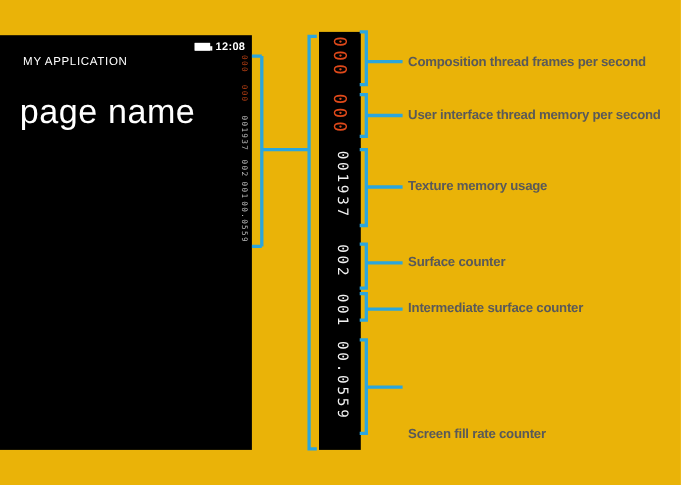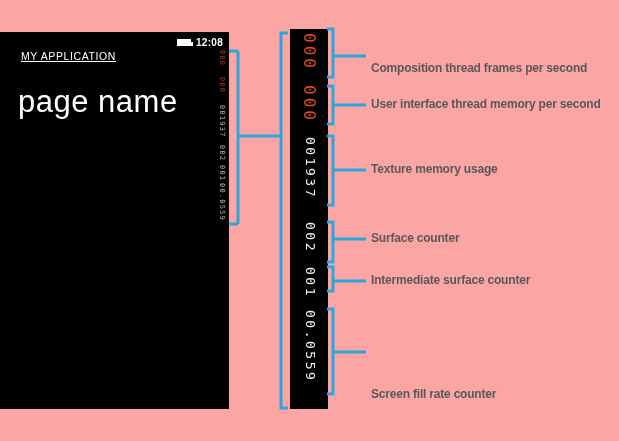--- a/index.html
+++ b/index.html
@@ -2,29 +2,29 @@
 <html style="--accent-blue: #2BA6DE; --counter-red: #E0491A; --counter-white: #F2F2F2; --counter-red-small: #A83A12; --counter-white-small: #B8B8B8; --label-gray: #595959; --phone-bg: #000000;"><head>
 <meta charset="utf-8">
 <style>
   :root{
     --accent-blue:#2BA6DE; --counter-red:#E0491A; --counter-white:#F2F2F2;
     --counter-red-small:#A83A12; --counter-white-small:#B8B8B8;
     --label-gray:#595959; --phone-bg:#000000;
   }
   *{margin:0;padding:0;box-sizing:border-box;}
   body{font-family:"Liberation Sans","DejaVu Sans",sans-serif;background:#fff;}
-  .canvas{position:relative;width:619px;height:441px;background:#fca5a5;overflow:hidden;}
+  .canvas{position:relative;width:619px;height:441px;background:#eab308;overflow:hidden;}
 
   
   .phone{position:absolute;left:0;top:32px;width:229px;height:377px;background:var(--phone-bg);}
   .statusbar{position:absolute;top:5px;right:6px;display:flex;align-items:center;gap:5px;}
   .battery{position:relative;width:14px;height:7px;border:1px solid #fff;background:#fff;}
   .battery::after{content:"";position:absolute;right:-3px;top:1.5px;width:2px;height:4px;background:#fff;}
   .clock{color:#fff;font-size:10px;font-weight:bold;letter-spacing:.3px;}
-  .app-title{position:absolute;left:21px;top:18px;color:#fff;font-size:10.5px;letter-spacing:.6px;text-decoration:underline;}
+  .app-title{position:absolute;left:21px;top:18px;color:#fff;font-size:10.5px;letter-spacing:.6px;}
   .page-title{position:absolute;left:18px;top:36px;color:#fff;font-size:31px;font-weight:300;letter-spacing:.5px;margin-top:16px;}
 
   
   .rot{position:absolute;transform:rotate(90deg);transform-origin:0 0;
        font-family:"DejaVu Sans Mono",monospace;line-height:1;white-space:nowrap;}
 
   
   .strip .rot{left:225px;font-size:7px;letter-spacing:1.2px;}
   .strip .s1{top:18px;}  .strip .s2{top:45px;}  .strip .s3{top:73px;}
   .strip .s4{top:113px;} .strip .s5{top:133px;} .strip .s6{top:151px;}
@@ -37,21 +37,21 @@
   .bigbar .b1{top:4px;} .bigbar .b2{top:56px;} .bigbar .b3{top:108px;}
   .bigbar .b4{top:193px;} .bigbar .b5{top:238px;} .bigbar .b6{top:281px;}
 
   
   svg.lines{position:absolute;left:0;top:0;pointer-events:none;}
   svg.lines path{fill:none;stroke:var(--accent-blue);stroke-width:3;}
 
   
   .lbl{position:absolute;left:371px;height:16px;color:var(--label-gray);
        font-size:12px;font-weight:bold;letter-spacing:-.2px;white-space:nowrap;}
-  .l1{top:61px;} .l2{top:97px;} .l3{top:162px;} .l4{top:231px;} .l5{top:273px;} .l6{top:344px;margin-top:43px;}
+  .l1{top:49px;} .l2{top:97px;} .l3{top:162px;} .l4{top:231px;} .l5{top:273px;} .l6{top:344px;margin-top:43px;}
 </style>
 </head>
 <body>
 
 <div class="canvas">
 
   <div class="phone">
     <div class="statusbar">
       <span class="battery"></span>
       <span class="clock">12:08</span>

